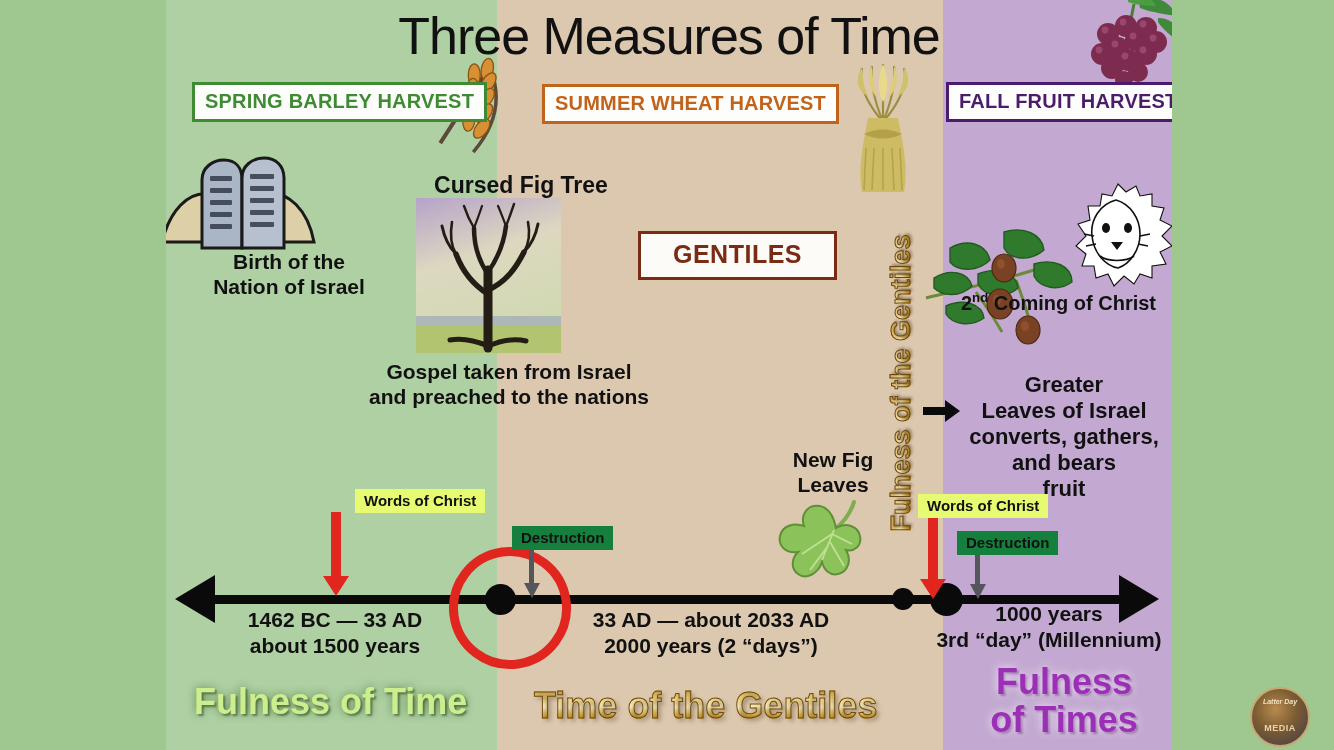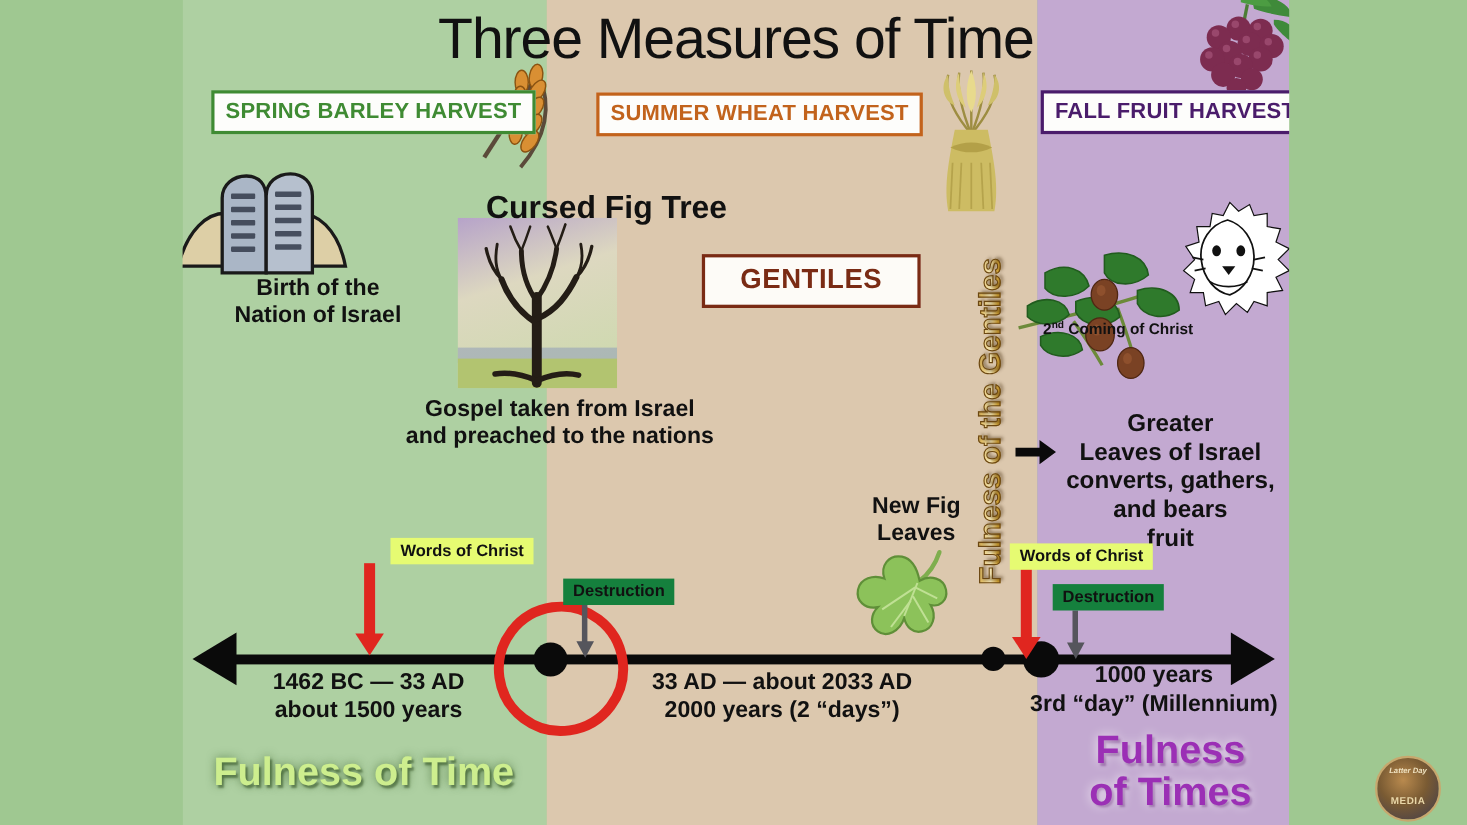--- a/index.html
+++ b/index.html
@@ -32,24 +32,24 @@
     font-family:"Liberation Sans", sans-serif;
   }
   #badge-spring{left:26px;top:82px;border-color:#3f8b33;color:#3f8b33;}
   #badge-summer{left:376px;top:84px;border-color:#c2631c;color:#c2631c;}
   #badge-fall{left:780px;top:82px;border-color:#4a1c6b;color:#4a1c6b;}
 
   
   .htext{position:absolute;color:#111;font-weight:bold;text-align:center;line-height:1.18;}
 
   #lbl-birth{left:8px;top:250px;width:230px;font-size:21px;}
-  #lbl-fig-title{left:215px;top:172px;width:280px;font-size:29px;text-align:right;}
+  #lbl-fig-title{left:215px;top:172px;width:280px;font-size:23px;}
   #lbl-gospel{left:168px;top:360px;width:350px;font-size:21px;}
   #lbl-curse{left:745px;top:178px;width:260px;font-size:23px;}
-  #lbl-second{left:748px;top:290px;width:205px;font-size:14px;}
+  #lbl-second{left:790px;top:290px;width:205px;font-size:20px;}
   #lbl-greater{left:792px;top:372px;width:212px;font-size:22px;}
   #lbl-newfig{left:607px;top:448px;width:120px;font-size:21px;}
 
   .sup{font-size:.66em;vertical-align:super;}
 
   
   #box-gentiles{
     position:absolute;left:472px;top:231px;
     background:#fdfbf7;border:3px solid #7a2b14;
     padding:6px 32px 8px;color:#7a2b14;
@@ -436,20 +436,21 @@
     <div class="period" id="per-2">
       <div>33 AD — about 2033 AD</div>
       <div>2000 years (2 “days”)</div>
     </div>
     <div class="period" id="per-3">
       <div>1000 years</div>
       <div>3rd “day” (Millennium)</div>
     </div>
 
     <div class="era" id="era-1">Fulness of Time</div>
+    <div class="era" id="era-2">Time of the Gentiles</div>
     <div class="era" id="era-3">
       <div>Fulness</div>
       <div>of Times</div>
     </div>
   </div>
 
   <div id="watermark">
     <div class="wm-top">Latter Day</div>
     <div class="wm-bot">MEDIA</div>
   </div>

